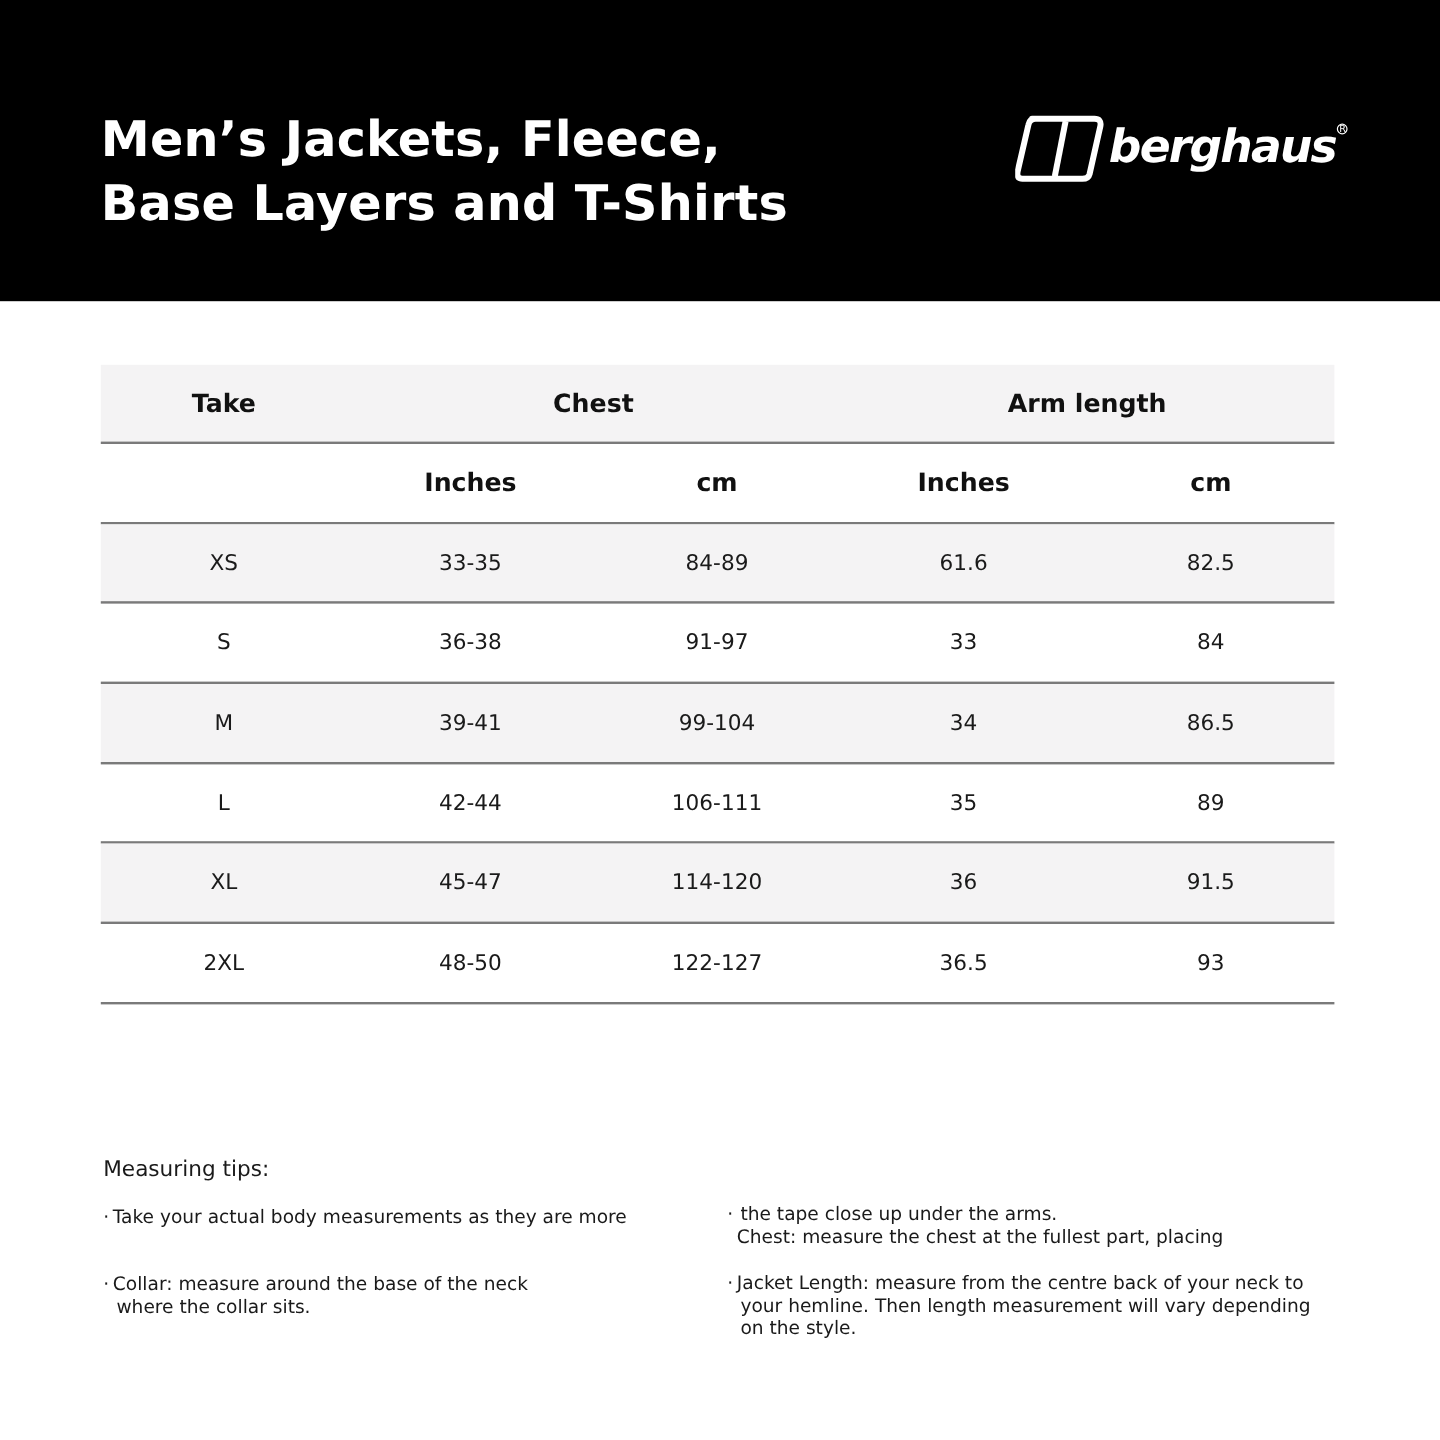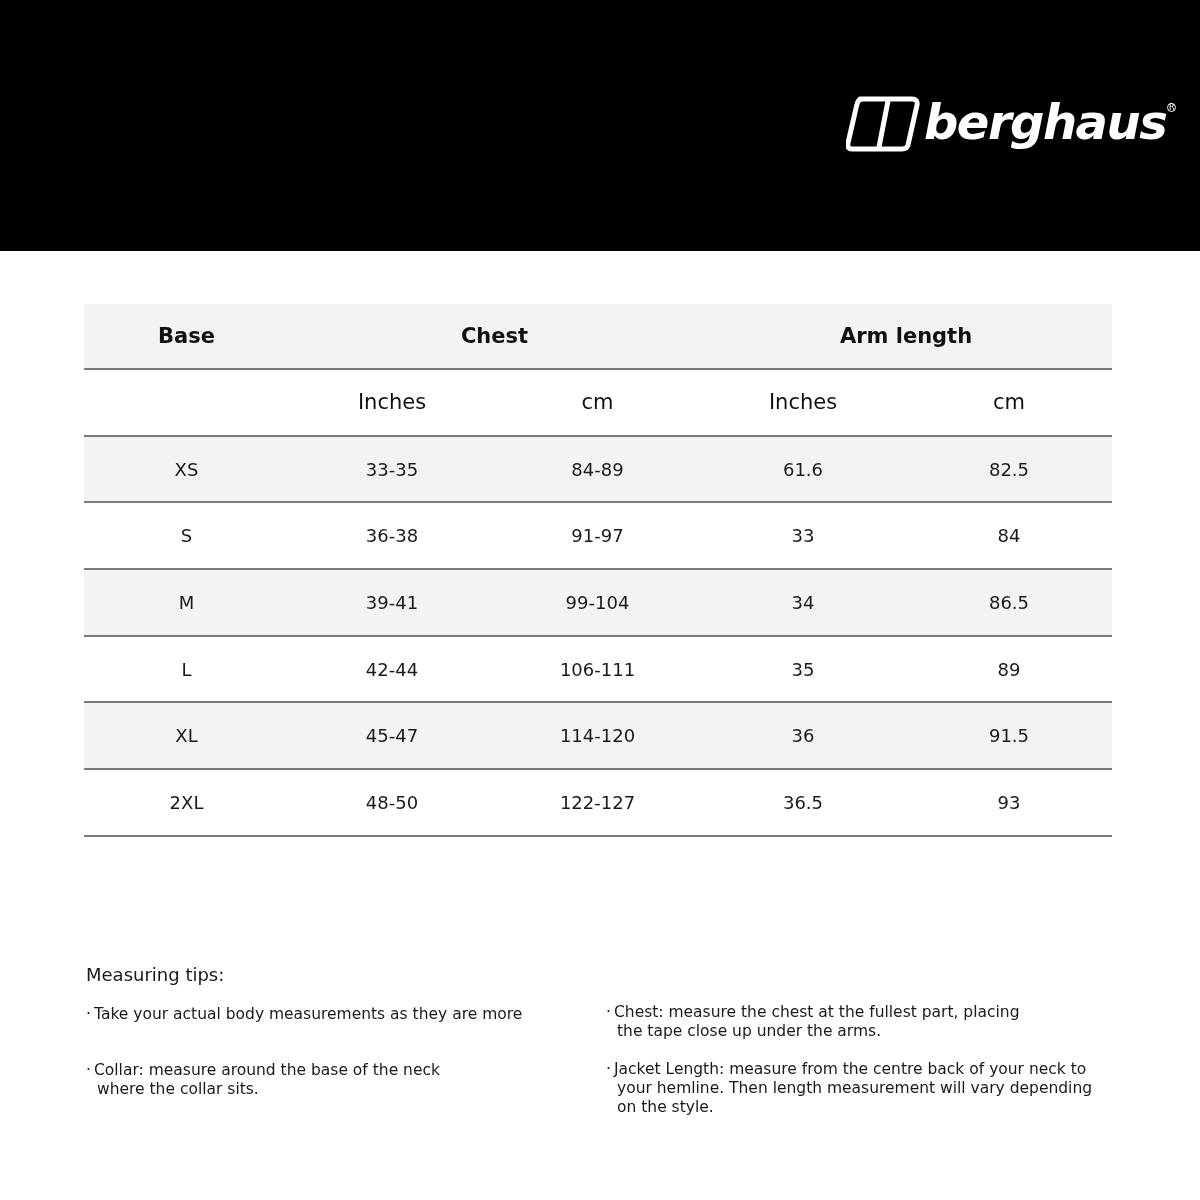--- a/index.html
+++ b/index.html
@@ -18,21 +18,21 @@
     }
     .title .line { display: block; white-space: nowrap; }
 
     .logo {
       position: absolute; left: 846px; top: 95px; height: 58px;
       display: flex; align-items: center;
     }
     .logo-mark { width: 74px; height: 58px; }
     .logo-text {
       color: #ffffff; font-weight: bold; font-style: italic;
-      font-size: 48px; letter-spacing: -1.5px; margin-left: 4px;
+      font-size: 38px; letter-spacing: -1.5px; margin-left: 4px;
       font-family: "DejaVu Sans", sans-serif;
       position: relative; top: -2px;
     }
     .logo-reg {
       position: absolute; right: -10px; top: 8px;
       color: #ffffff; font-size: 8px; font-style: normal;
       border: 1px solid #fff; border-radius: 50%; width: 9px; height: 9px;
       line-height: 7px; text-align: center;
     }
 
@@ -41,21 +41,21 @@
     }
     .row {
       display: grid;
       grid-template-columns: 205px 206px 205px 206px 206px;
       height: 66.7px; align-items: center;
       border-bottom: 2px solid #7a7a7a;
     }
     .row.shaded { background: #f4f3f4; }
     .row.last { border-bottom: none; }
     .row .cell { text-align: center; font-size: 18px; color: #1a1a1a; }
-    .row.head .cell { font-weight: normal; font-size: 21px; color: #111; }
+    .row.head .cell { font-weight: bold; font-size: 21px; color: #111; }
     .group-head {
       display: grid; grid-template-columns: 205px 411px 412px;
       height: 66px; align-items: center; background: #f4f3f4;
       border-bottom: 2px solid #7a7a7a;
     }
     .group-head .cell { text-align: center; font-weight: bold; font-size: 21px; color: #111; }
     .sub-head { background: #ffffff; }
 
     .tips-title {
       position: absolute; left: 86px; top: 964px;
@@ -65,33 +65,37 @@
       position: absolute; font-size: 15.5px; line-height: 19px; color: #1a1a1a;
     }
     .tip .bullet { position: absolute; left: -8px; top: 0; }
     .tip .ln { display: block; white-space: nowrap; }
     .tip .ln.indent { padding-left: 3px; }
   </style>
 </head>
 <body>
 
 <div class="header-band">
+  <h1 class="title">
+    <span class="line">Men’s Jackets, Fleece,</span>
+    <span class="line">Base Layers and T-Shirts</span>
+  </h1>
   <div class="logo">
     <svg class="logo-mark" viewBox="0 0 74 58">
       <path d="M14 4 H66 Q72 4 71 10 L62 50 Q61 54 56 54 H6 Q1 54 2 48 L11 9 Q12 4 17 4 Z" fill="none" stroke="#ffffff" stroke-width="5" stroke-linejoin="round"></path>
       <path d="M42 6 L33 52" stroke="#ffffff" stroke-width="5"></path>
     </svg>
     <span class="logo-text">berghaus</span>
     <span class="logo-reg">R</span>
   </div>
 </div>
 
 <div class="size-table">
   <div class="group-head">
-    <div class="cell">Base</div>
+    <div class="cell">Take</div>
     <div class="cell">Chest</div>
     <div class="cell">Arm length</div>
   </div>
   <div class="row head sub-head">
     <div class="cell"></div>
     <div class="cell">Inches</div>
     <div class="cell">cm</div>
     <div class="cell">Inches</div>
     <div class="cell">cm</div>
   </div>
@@ -148,22 +152,22 @@
 </div>
 
 <div class="tip" style="left:94px; top:1061px;">
   <span class="bullet">·</span>
   <span class="ln">Collar: measure around the base of the neck</span>
   <span class="ln indent">where the collar sits.</span>
 </div>
 
 <div class="tip" style="left:614px; top:1003px;">
   <span class="bullet">·</span>
+  <span class="ln indent">the tape close up under the arms.</span>
   <span class="ln">Chest: measure the chest at the fullest part, placing</span>
-  <span class="ln indent">the tape close up under the arms.</span>
 </div>
 
 <div class="tip" style="left:614px; top:1060px;">
   <span class="bullet">·</span>
   <span class="ln">Jacket Length: measure from the centre back of your neck to</span>
   <span class="ln indent">your hemline. Then length measurement will vary depending</span>
   <span class="ln indent">on the style.</span>
 </div>
 
 </body></html>

